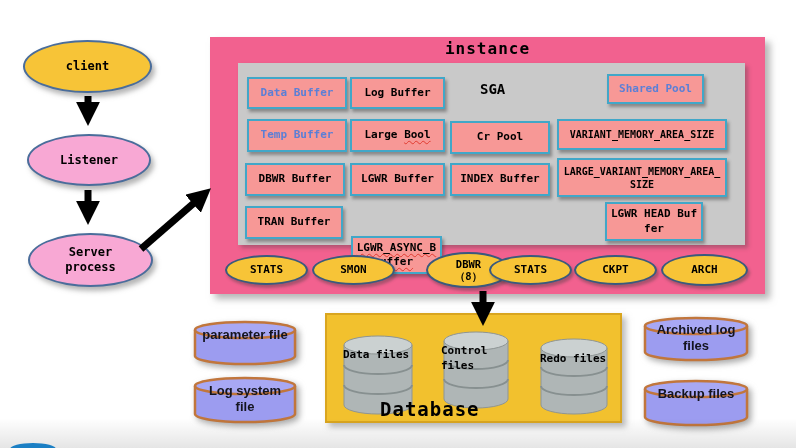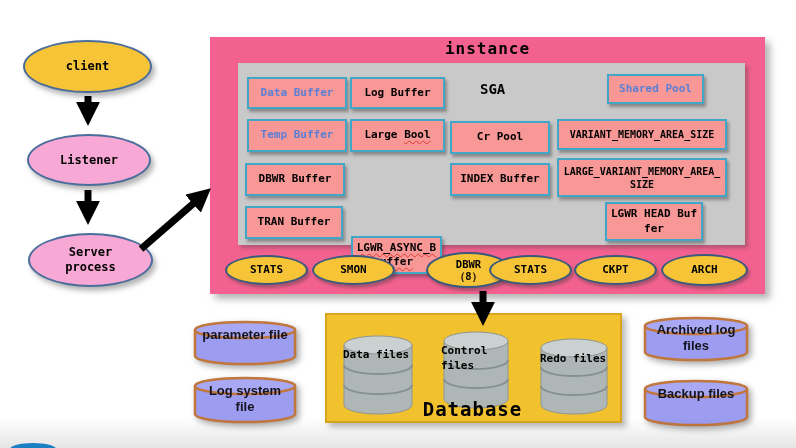--- a/index.html
+++ b/index.html
@@ -29,21 +29,21 @@
   .ellipse{border-radius:50%;display:flex;flex-direction:column;align-items:center;justify-content:center;
            text-align:center;font-weight:bold;color:#000;}
   .proc{background:#F7C437;border:2.5px solid #3A5A7D;font-size:11px;line-height:1.15;
         box-shadow:2px 3px 3px rgba(60,60,60,.4);}
   .flownode{font-size:12px;line-height:1.25;box-shadow:3px 4px 5px rgba(110,110,110,.5);}
   .client-node{background:#F7C437;border:2px solid #4A6D9B;}
   .pink-node{background:#F8A8D4;border:2px solid #4A6D9B;}
 
   
   .db-box{background:#F2C12E;border:2px solid #D9A51F;box-shadow:4px 4px 6px rgba(120,120,120,.5);}
-  .db-title{font-weight:bold;font-size:19px;color:#000;text-align:center;letter-spacing:1px;}
+  .db-title{font-weight:bold;font-size:19px;color:#000;letter-spacing:1px;}
   .store-label{position:absolute;font-weight:bold;font-size:11px;color:#000;line-height:1.35;}
 
   
   .filecyl{filter:drop-shadow(3px 3px 3px rgba(110,110,110,.6));}
   .file-label{position:absolute;font-family:"Liberation Sans","DejaVu Sans",sans-serif;
               font-weight:bold;font-size:13px;color:#14141f;text-align:center;line-height:1.25;}
 
   
   #arrows{position:absolute;left:0;top:0;width:796px;height:448px;pointer-events:none;z-index:60;}
 
@@ -94,20 +94,23 @@
   </div>
   <div class="abs buf" style="left:450px;top:121px;width:100px;height:33px;">
     <span>Cr Pool</span>
   </div>
   <div class="abs buf small" style="left:557px;top:119px;width:170px;height:31px;">
     <span>VARIANT_MEMORY_AREA_SIZE</span>
   </div>
 
   <div class="abs buf" style="left:245px;top:163px;width:100px;height:33px;">
     <span>DBWR Buffer</span>
+  </div>
+  <div class="abs buf" style="left:350px;top:163px;width:95px;height:33px;">
+    <span>LGWR Buffer</span>
   </div>
   <div class="abs buf" style="left:450px;top:163px;width:100px;height:33px;">
     <span>INDEX Buffer</span>
   </div>
   <div class="abs buf small" style="left:557px;top:158px;width:170px;height:39px;">
     <span>LARGE_VARIANT_MEMORY_AREA_SIZE</span>
   </div>
 
   <div class="abs buf" style="left:245px;top:206px;width:98px;height:33px;">
     <span>TRAN Buffer</span>

